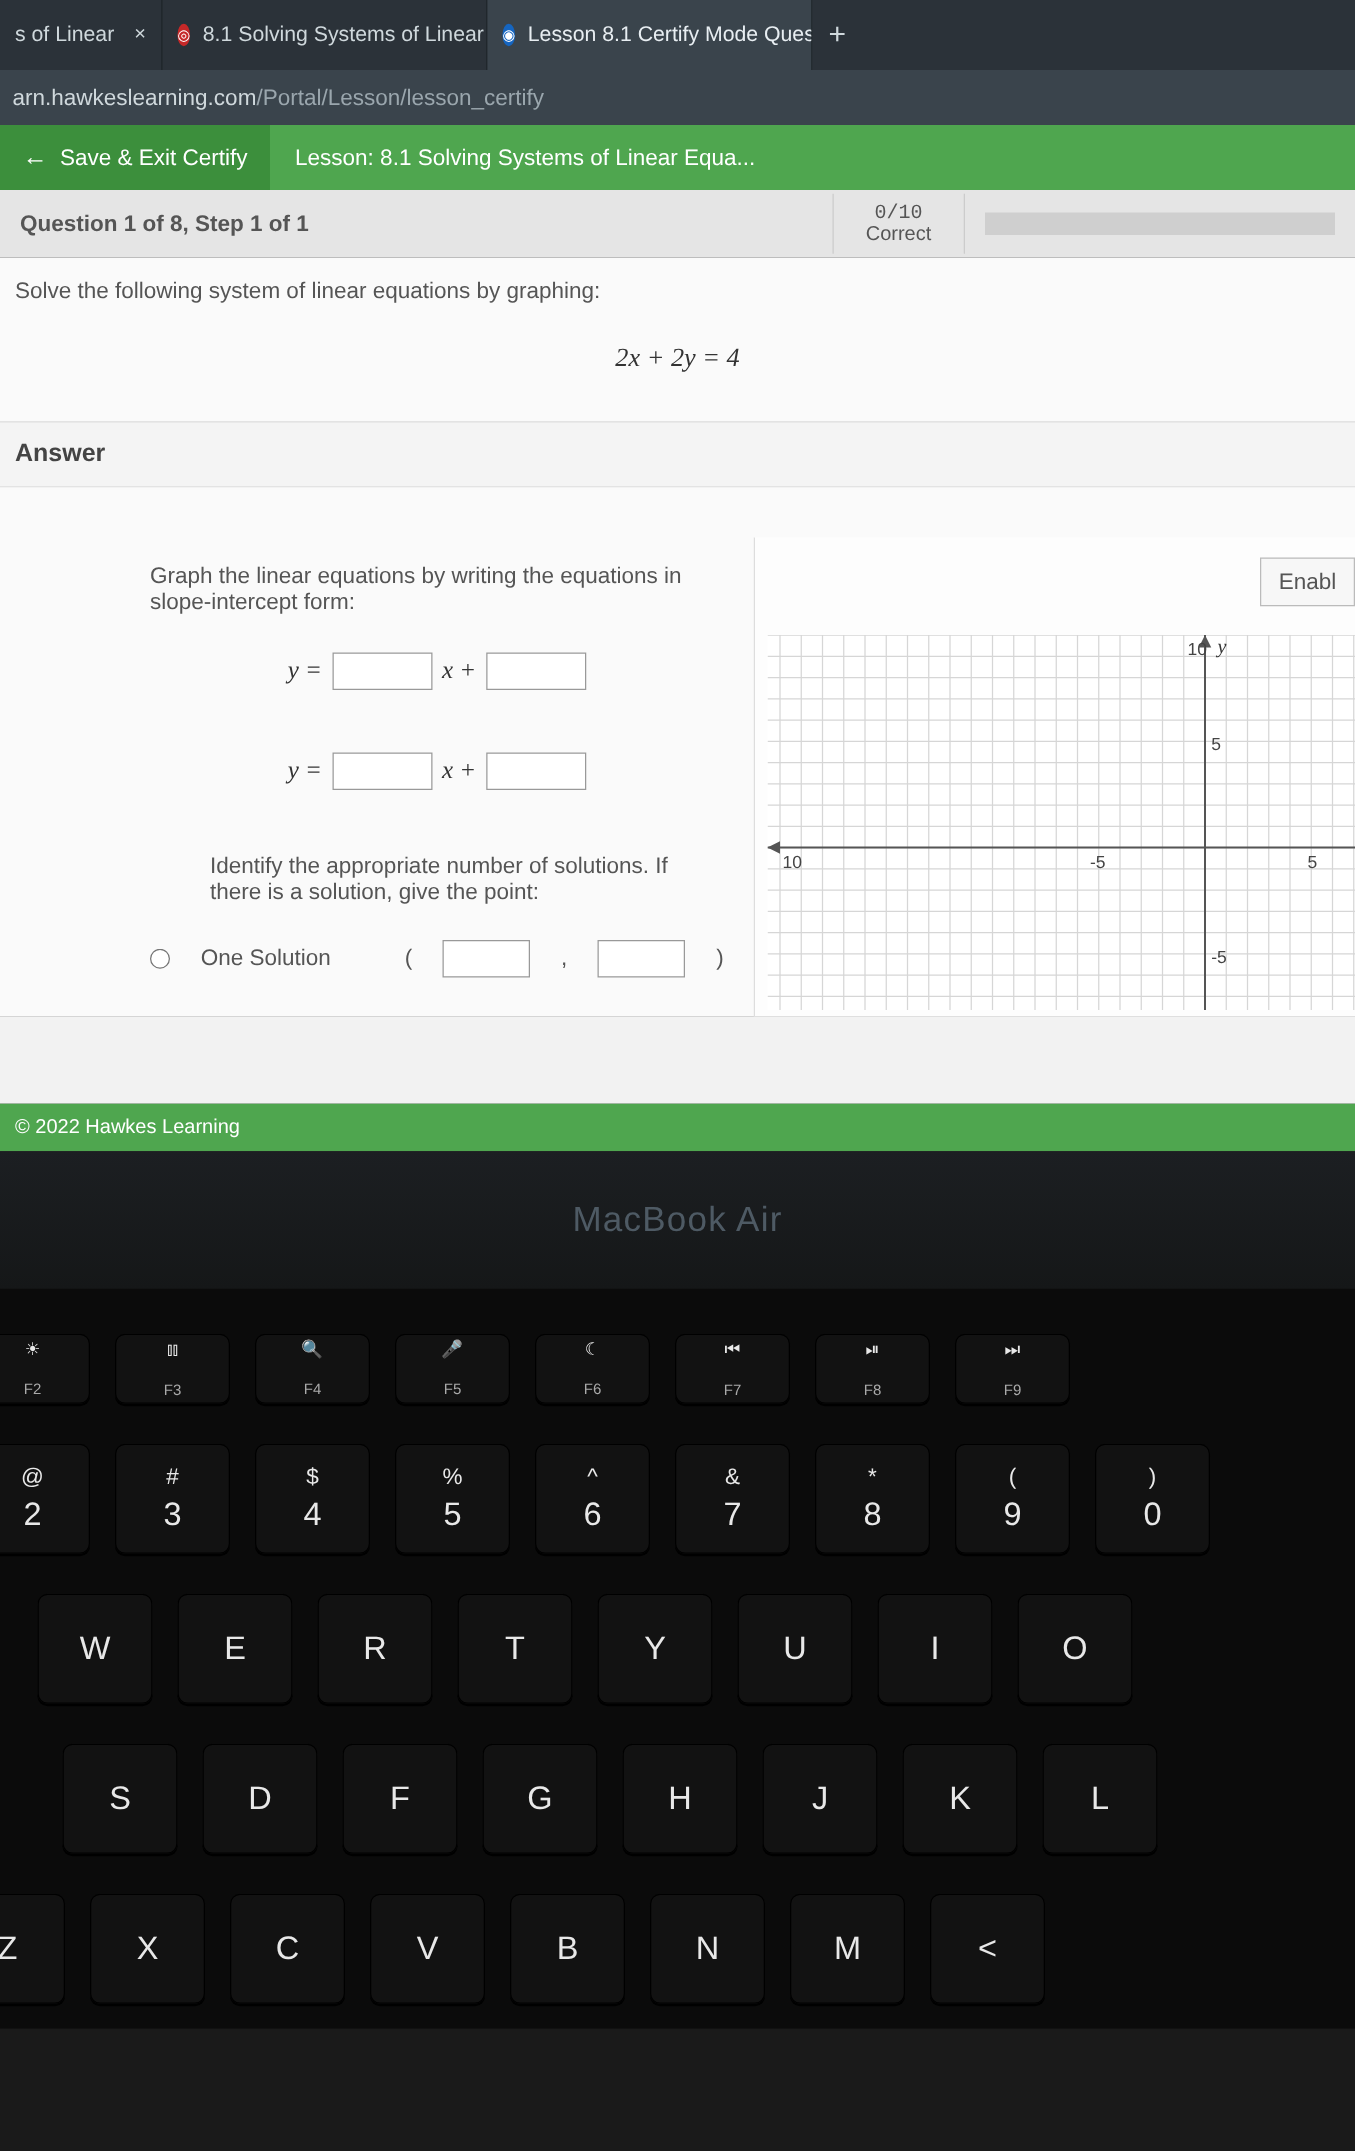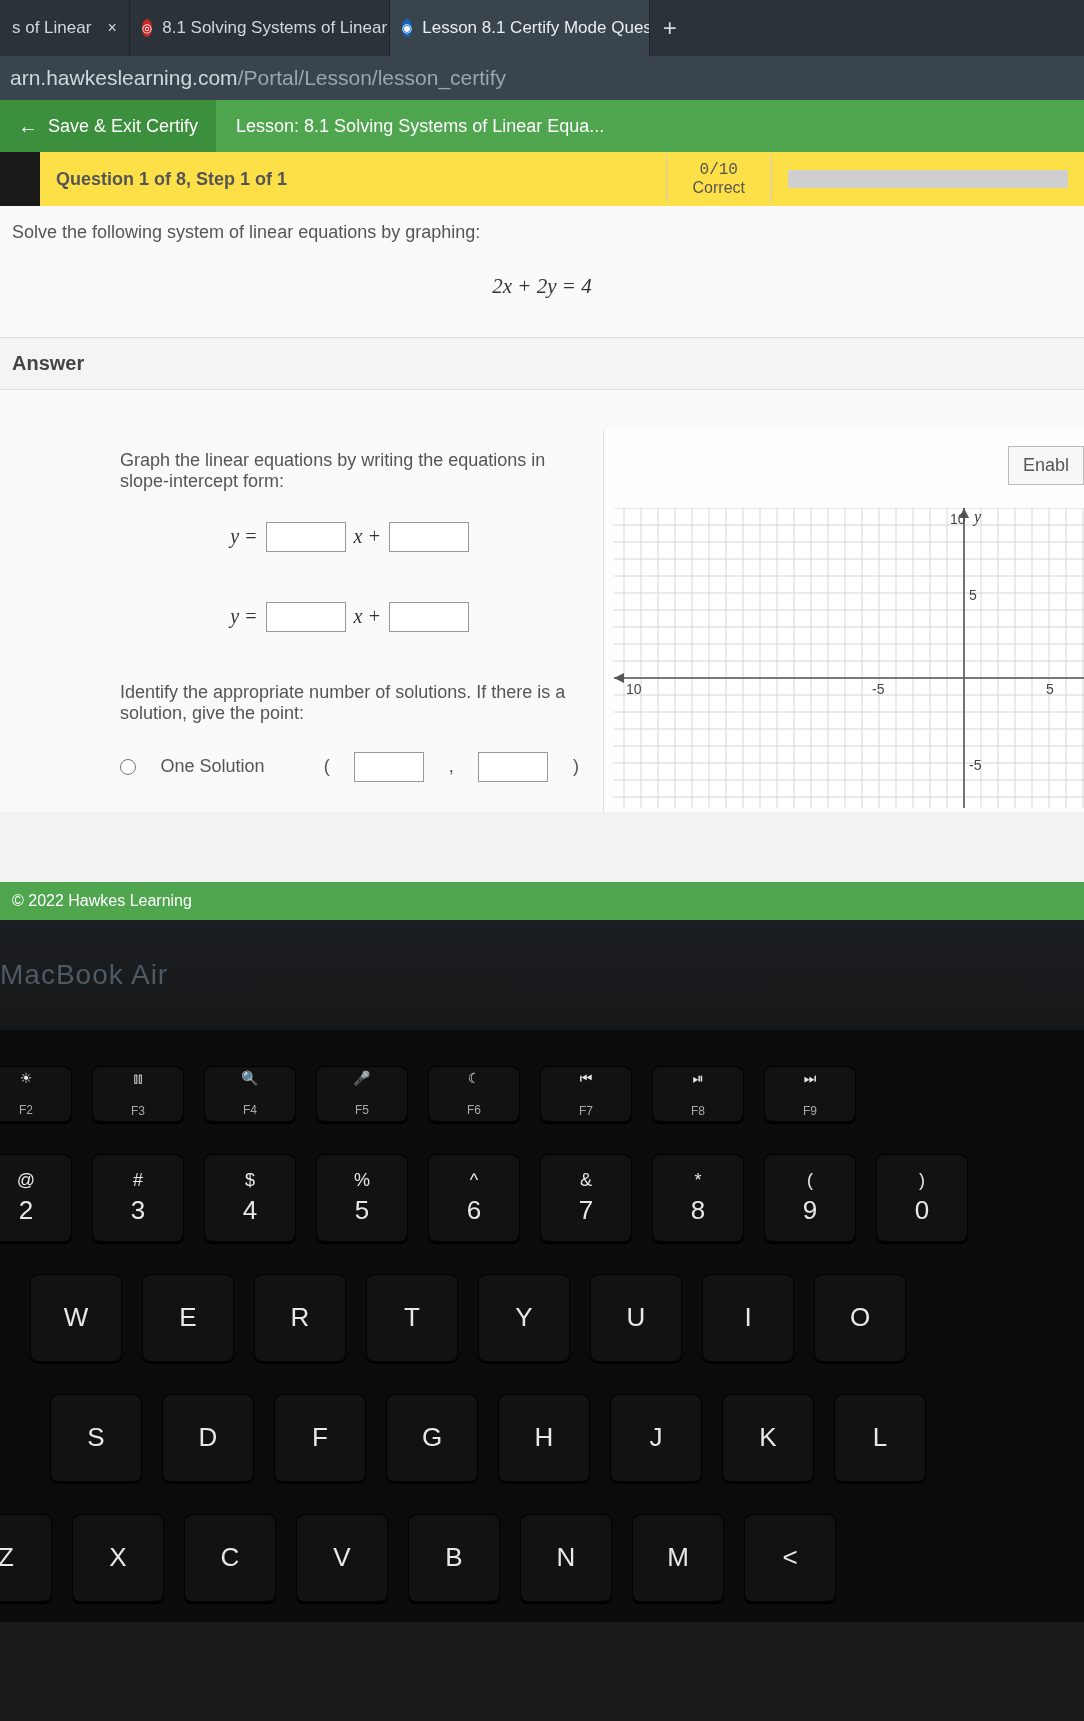--- a/index.html
+++ b/index.html
@@ -39,21 +39,21 @@
   .fav.red { background:#c62828; color:#fff; }
   .fav.blue { background:#1565c0; color:#fff; }
   .tab-close { font-size: 16px; color:#cfd8dc; padding-left:6px; }
   .tab-add {
     width: 40px; display:flex; align-items:center; justify-content:center;
     color:#cfd8dc; font-size: 24px; font-weight: 300;
   }
   .url-row {
     height: 44px; background:#3a444c;
     display:flex; align-items:center; color:#cfd8dc;
-    padding: 0 10px; font-size: 21px;
+    padding: 0 10px; font-size: 18px;
   }
   .url-row .domain-suffix { color:#9aa6ad; }
 
   
   .green-bar {
     background: #4fa64f;
     height: 52px;
     display: flex;
     align-items: stretch;
   }
@@ -66,25 +66,24 @@
     padding: 0 18px;
     gap: 10px;
   }
   .save-exit .arrow { font-size: 20px; }
   .lesson-title {
     color:#fff; font-size:18px; display:flex; align-items:center; padding:0 20px;
   }
 
   
   .question-row {
-    background: #fde047;
+    background: #e5e5e5;
     display: flex;
     align-items: center;
     height: 54px;
-    margin-left: 40px;
   }
   .question-label {
     padding: 0 16px;
     color:#555; font-size:18px; font-weight:600; flex:0 0 auto;
   }
   .spacer { flex:1; }
   .score-box {
     border-left:1px solid #ccc; border-right:1px solid #ccc;
     padding: 6px 26px;
     text-align:center; color:#555; font-size:16px;
@@ -134,21 +133,21 @@
     color:#333;
     display:flex; align-items:center; justify-content:center; gap:8px;
     margin-bottom: 50px;
   }
   .eq-input {
     border: 1px solid #999;
     height: 30px;
     width: 80px;
     background:#fff;
   }
-  .identify-row { font-size:18px; color:#555; margin-bottom:28px; }
+  .identify-row { font-size:18px; color:#555; margin-bottom:28px;margin-left:48px; }
   .solution-row {
     display:flex; align-items:center; justify-content:space-between; gap:12px;
     font-size:18px; color:#555;
   }
   .solution-row input[type=radio]{ width:16px; height:16px; }
   .solution-row .eq-input { width:70px; }
 
   .answer-right {
     flex: 0 0 480px;
     position: relative;
@@ -171,21 +170,21 @@
   .tick-label { font: 14px Arial; fill:#444; }
 
   
   .footer-bar {
     background:#4fa64f; color:#fff; font-size:16px;
     padding: 10px 12px;
   }
 
   
   .laptop-bezel { background: linear-gradient(#1c1f22,#151718); height:110px;
-    display:flex; align-items:center; 
+    display:flex; align-items:center; justify-content:center;
     color:#4e5a64; font-size:28px; letter-spacing:1px; font-weight:300;
   }
   .keyboard-deck { background:#0b0b0b; padding: 24px 0 0; }
   .key-row { display:flex; gap:20px; padding: 12px 0 20px; justify-content:flex-start; margin-left:-20px;}
   .key-row.fn .key { width:92px; height:56px; font-size:14px;}
   .key {
     background:#121212; color:#e8e8e8;
     border-radius:8px;
     min-width: 92px; height: 88px;
     display:flex; flex-direction:column; align-items:center; justify-content:center;

